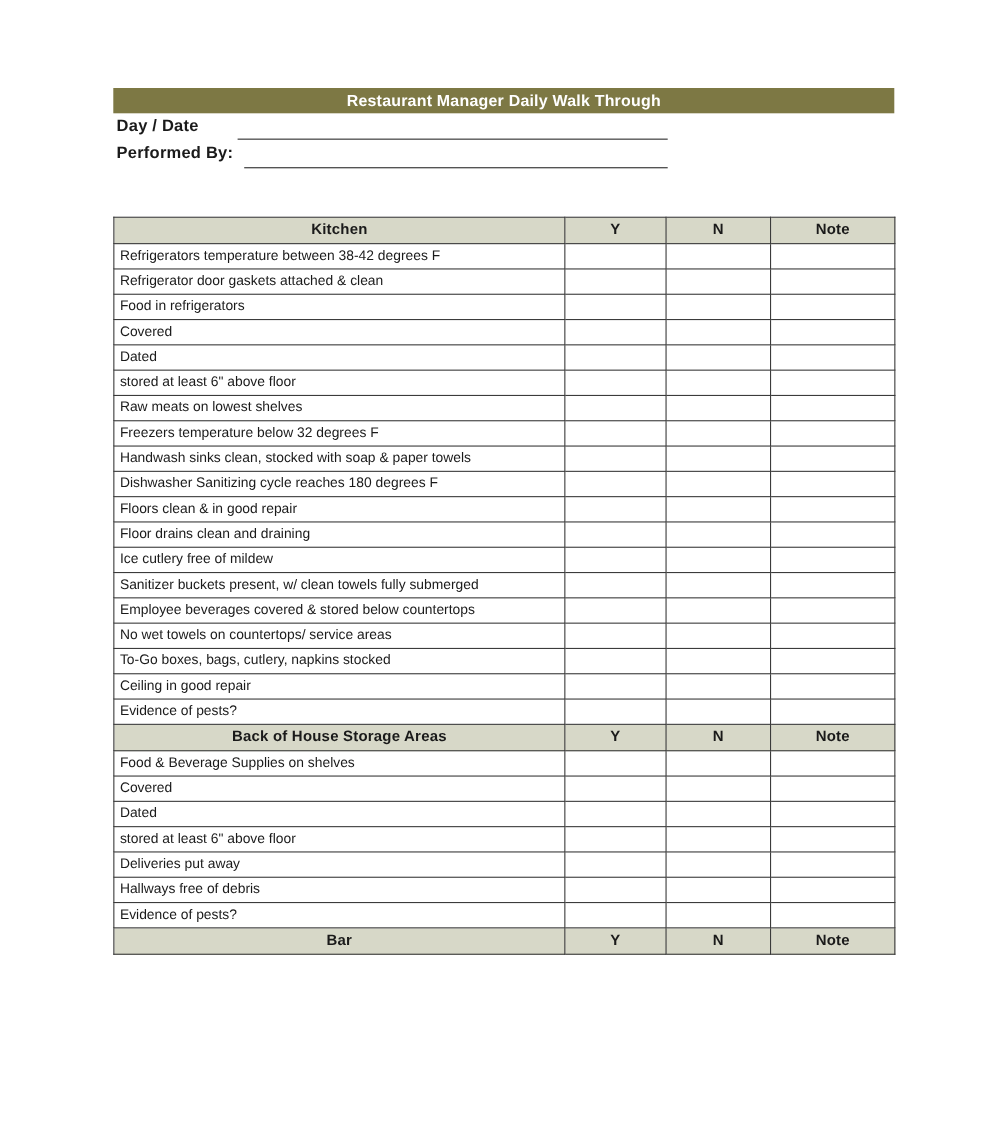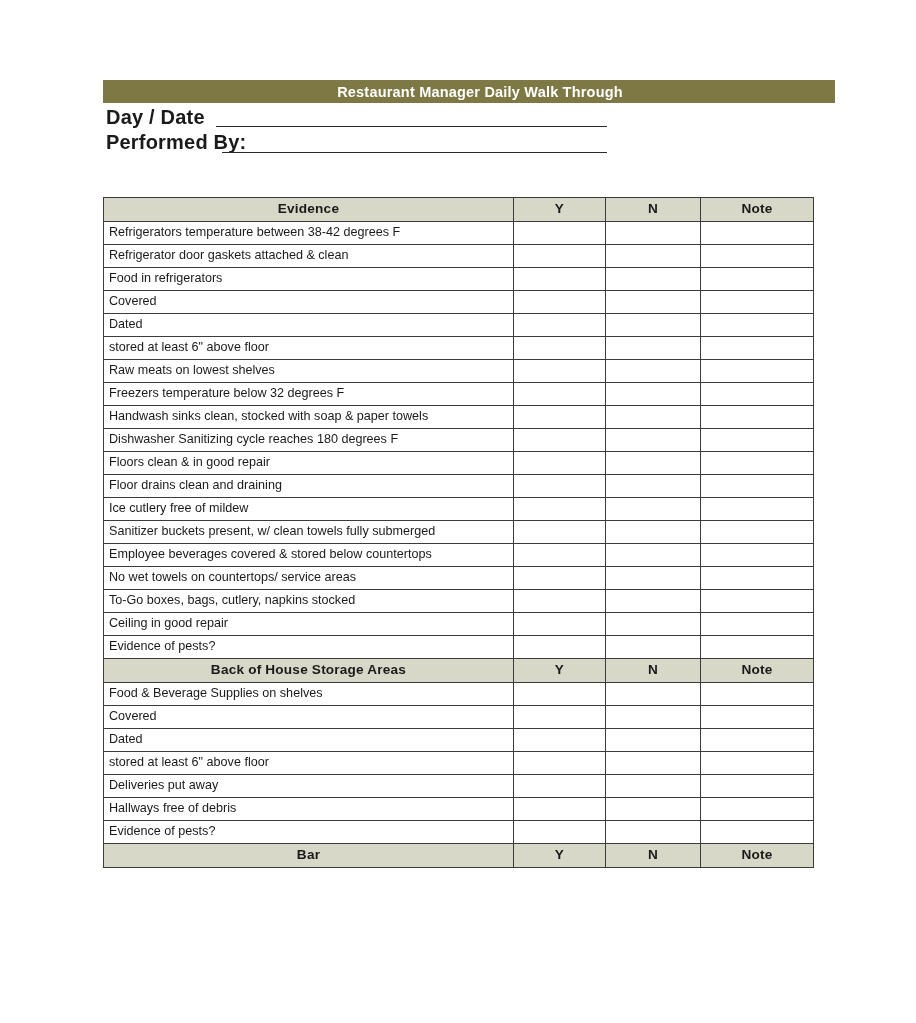--- a/index.html
+++ b/index.html
@@ -29,21 +29,20 @@
   .title-bar {
     position: absolute;
     left: 103px;
     top: 80px;
     width: 710px;
     height: 23px;
     background: #7d7844;
     display: flex;
     align-items: center;
     justify-content: center;
-    padding-left: 22px;
   }
   .title-bar .title-text {
     color: #ffffff;
     font-size: 14.5px;
     font-weight: bold;
     letter-spacing: 0.2px;
     white-space: nowrap;
   }
 
   
@@ -54,21 +53,21 @@
     width: 710px;
   }
   .meta-row {
     position: relative;
     height: 25px;
   }
   .meta-label {
     position: absolute;
     left: 3px;
     top: 0;
-    font-size: 20px;
+    font-size: 15px;
     font-weight: bold;
     letter-spacing: 0.2px;
     white-space: nowrap;
   }
   .meta-line {
     position: absolute;
     height: 0;
     border-bottom: 1.6px solid #2b2b2b;
   }
   .meta-row.day .meta-line {
@@ -152,21 +151,21 @@
 
   <table class="checklist">
     <colgroup>
       <col class="c-item">
         <col class="c-y">
         <col class="c-n">
         <col class="c-note">
     </colgroup>
     <tbody id="checklist-body">
         <tr class="section-head">
-          <td>Evidence</td>
+          <td>Kitchen</td>
           <td>Y</td>
           <td>N</td>
           <td>Note</td>
         </tr>
         <tr class="item">
           <td class="item-label">Refrigerators temperature between 38-42 degrees F</td>
           <td class="mark-cell"></td>
           <td class="mark-cell"></td>
           <td class="mark-cell"></td>
         </tr>

